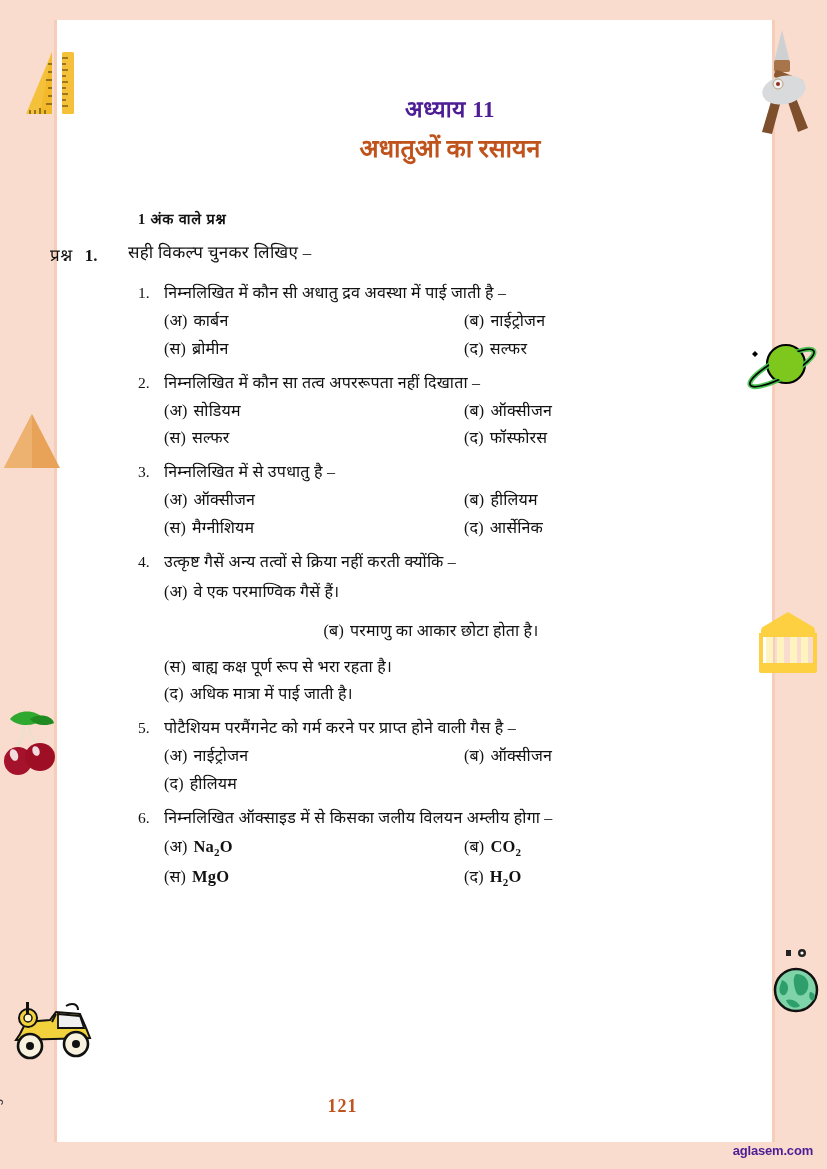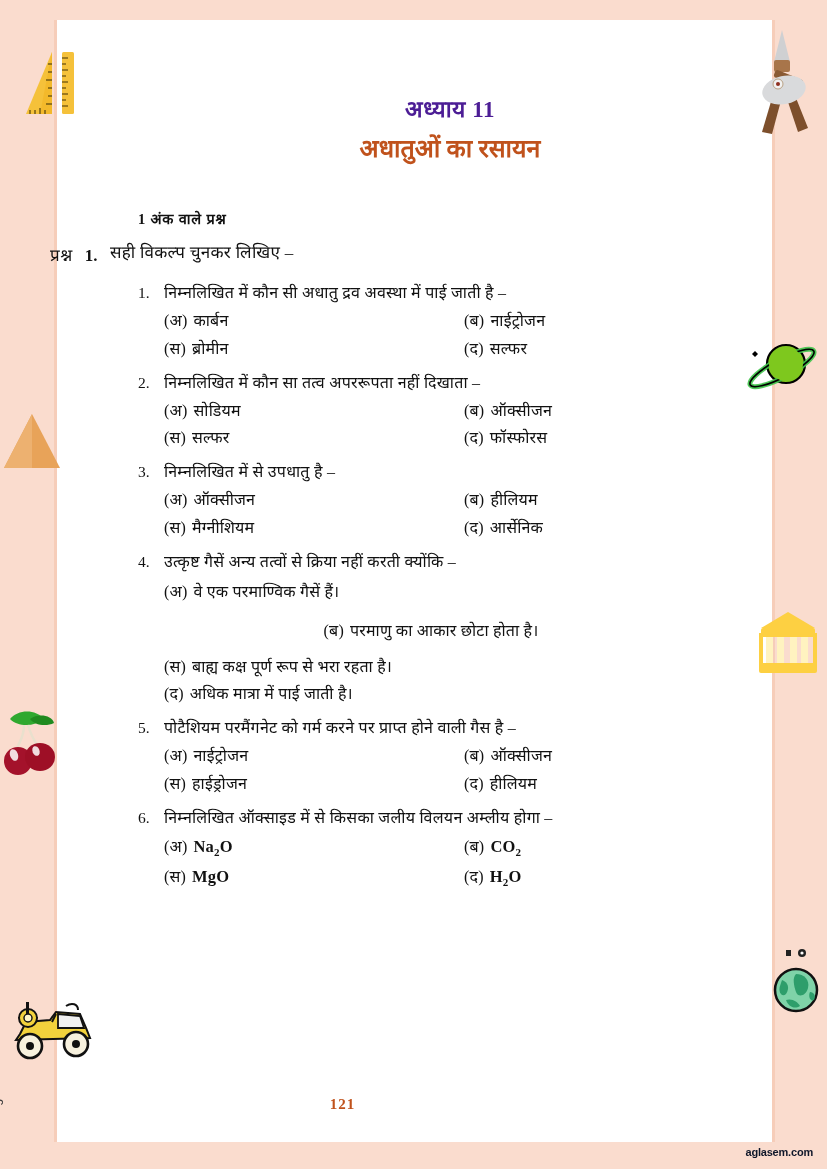--- a/index.html
+++ b/index.html
@@ -82,21 +82,21 @@
     left: 50px;
     top: 243px;
     font-size: 17px;
     color: #111;
   }
   .q-label .q-word { letter-spacing: .5px; }
   .q-label .q-num { margin-left: 12px; font-weight: bold; }
 
   .q-stem-main {
     position: absolute;
-    left: 110px;
+    left: 128px;
     top: 240px;
     font-size: 17px;
     color: #111;
     letter-spacing: .3px;
   }
 
   .question-list {
     position: absolute;
     left: 138px;
     top: 281px;
@@ -160,33 +160,33 @@
   .q4 .opt-full:nth-child(2) { margin-bottom: 12px; text-align: center; }
   .q4 .opt-full:nth-child(3) { margin-bottom: 2px; }
 
   
   .page-number {
     position: absolute;
     left: 0;
     top: 1096px;
     width: 685px;
     text-align: center;
-    font-size: 15px;
+    font-size: 18px;
     font-weight: bold;
     color: #c0521c;
     letter-spacing: 1px;
   }
   .watermark-br {
     position: absolute;
     right: 14px;
     bottom: 11px;
     font-family: "Liberation Sans", sans-serif;
-    font-size: 11px;
-    font-weight: bold;
-    color: #0f172a;
+    font-size: 13px;
+    font-weight: bold;
+    color: #4c1d95;
     letter-spacing: -0.2px;
   }
   .watermark-left {
     position: absolute;
     left: 4px;
     bottom: 10px;
     font-family: "Liberation Mono", monospace;
     font-size: 13px;
     color: #3a3a3a;
     letter-spacing: 1px;
@@ -424,21 +424,20 @@
     <div class="q-row">
       <span class="q-index">5.</span>
       <span class="q-text">पोटैशियम परमैंगनेट को गर्म करने पर प्राप्त होने वाली गैस है –</span>
     </div>
     <div class="opts">
       <div class="opt-pair">
         <span class="opt opt-left"><span class="opt-key">(अ)</span><span>नाईट्रोजन</span></span>
         <span class="opt opt-right"><span class="opt-key">(ब)</span><span>ऑक्सीजन</span></span>
       </div>
       <div class="opt-pair">
-        <span class="opt opt-left"><span class="opt-key">(स)</span><span>हाईड्रोजन</span></span>
         <span class="opt opt-right"><span class="opt-key">(द)</span><span>हीलियम</span></span>
       </div>
     </div>
   </div>
 
   <div class="question">
     <div class="q-row">
       <span class="q-index">6.</span>
       <span class="q-text">निम्नलिखित ऑक्साइड में से किसका जलीय विलयन अम्लीय होगा –</span>
     </div>

